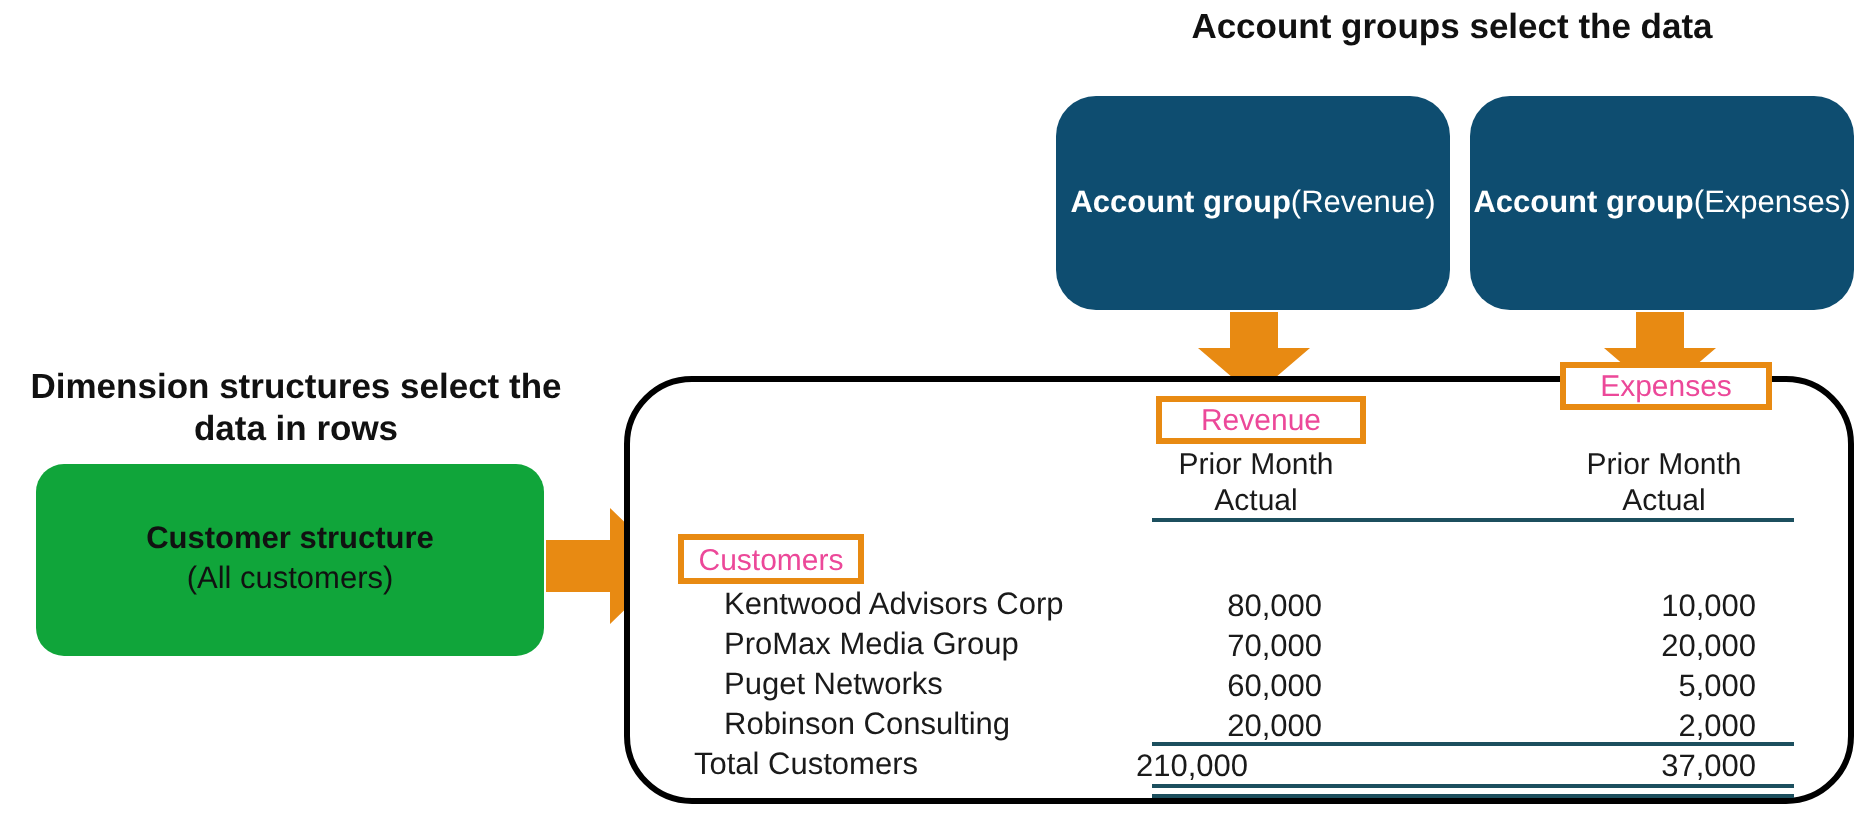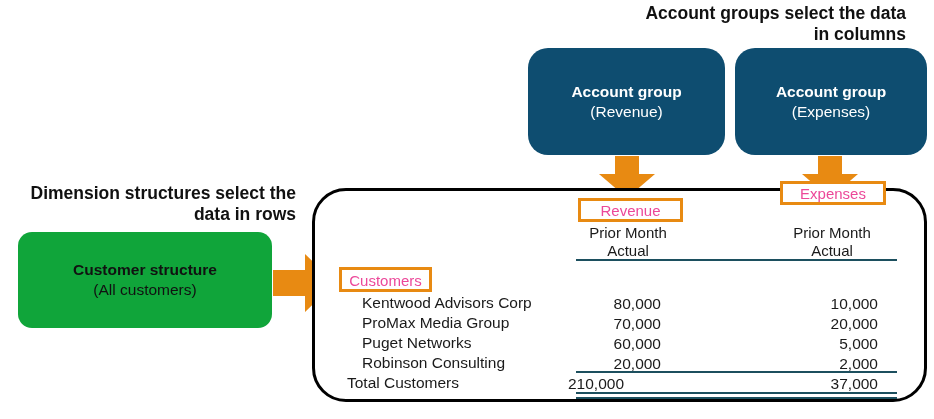--- a/index.html
+++ b/index.html
@@ -1,24 +1,24 @@
 <!DOCTYPE html>
 <html><head>
 <meta charset="utf-8">
 <style>
   * { margin:0; padding:0; box-sizing:border-box; }
   body { background:#fff; font-family:"Liberation Sans", sans-serif; }
   .stage { position:relative; width:934px; height:419px; background:#fff; overflow:hidden; color:#1a1a1a; }
   .abs { position:absolute; }
 
-  .note-title { font-weight:bold; font-size:17.5px; line-height:21px; text-align:right; color:#111; }
+  .note-title { font-weight:bold; font-size:17.5px; line-height:21px; text-align:center; color:#111; }
 
   .group-box {
     background:#0e4d70; color:#fff; border-radius:20px;
-    display:flex; flex-direction:column; align-items:center; justify-content:center;
+    display:flex; flex-direction:row; align-items:center; justify-content:center;
     font-size:15.5px; line-height:20px; text-align:center;
   }
   .group-box .t1 { font-weight:bold; }
 
   .dim-box {
     background:#10a53a; color:#111; border-radius:14px;
     display:flex; flex-direction:column; align-items:center; justify-content:center;
     font-size:15.5px; line-height:20px; text-align:center;
   }
   .dim-box .t1 { font-weight:bold; }
@@ -40,21 +40,20 @@
 
   svg.arrow { display:block; }
 </style>
 </head>
 <body>
 
 <div class="stage">
 
   <div class="abs note-title" style="left:546px; top:3px; width:360px;">
     <div>Account groups select the data</div>
-    <div>in columns</div>
   </div>
 
   <div class="abs note-title" style="left:0px; top:183px; width:296px;">
     <div>Dimension structures select the</div>
     <div>data in rows</div>
   </div>
 
   <div class="abs group-box" style="left:528px; top:48px; width:197px; height:107px;">
     <div class="t1">Account group</div>
     <div class="t2">(Revenue)</div>

